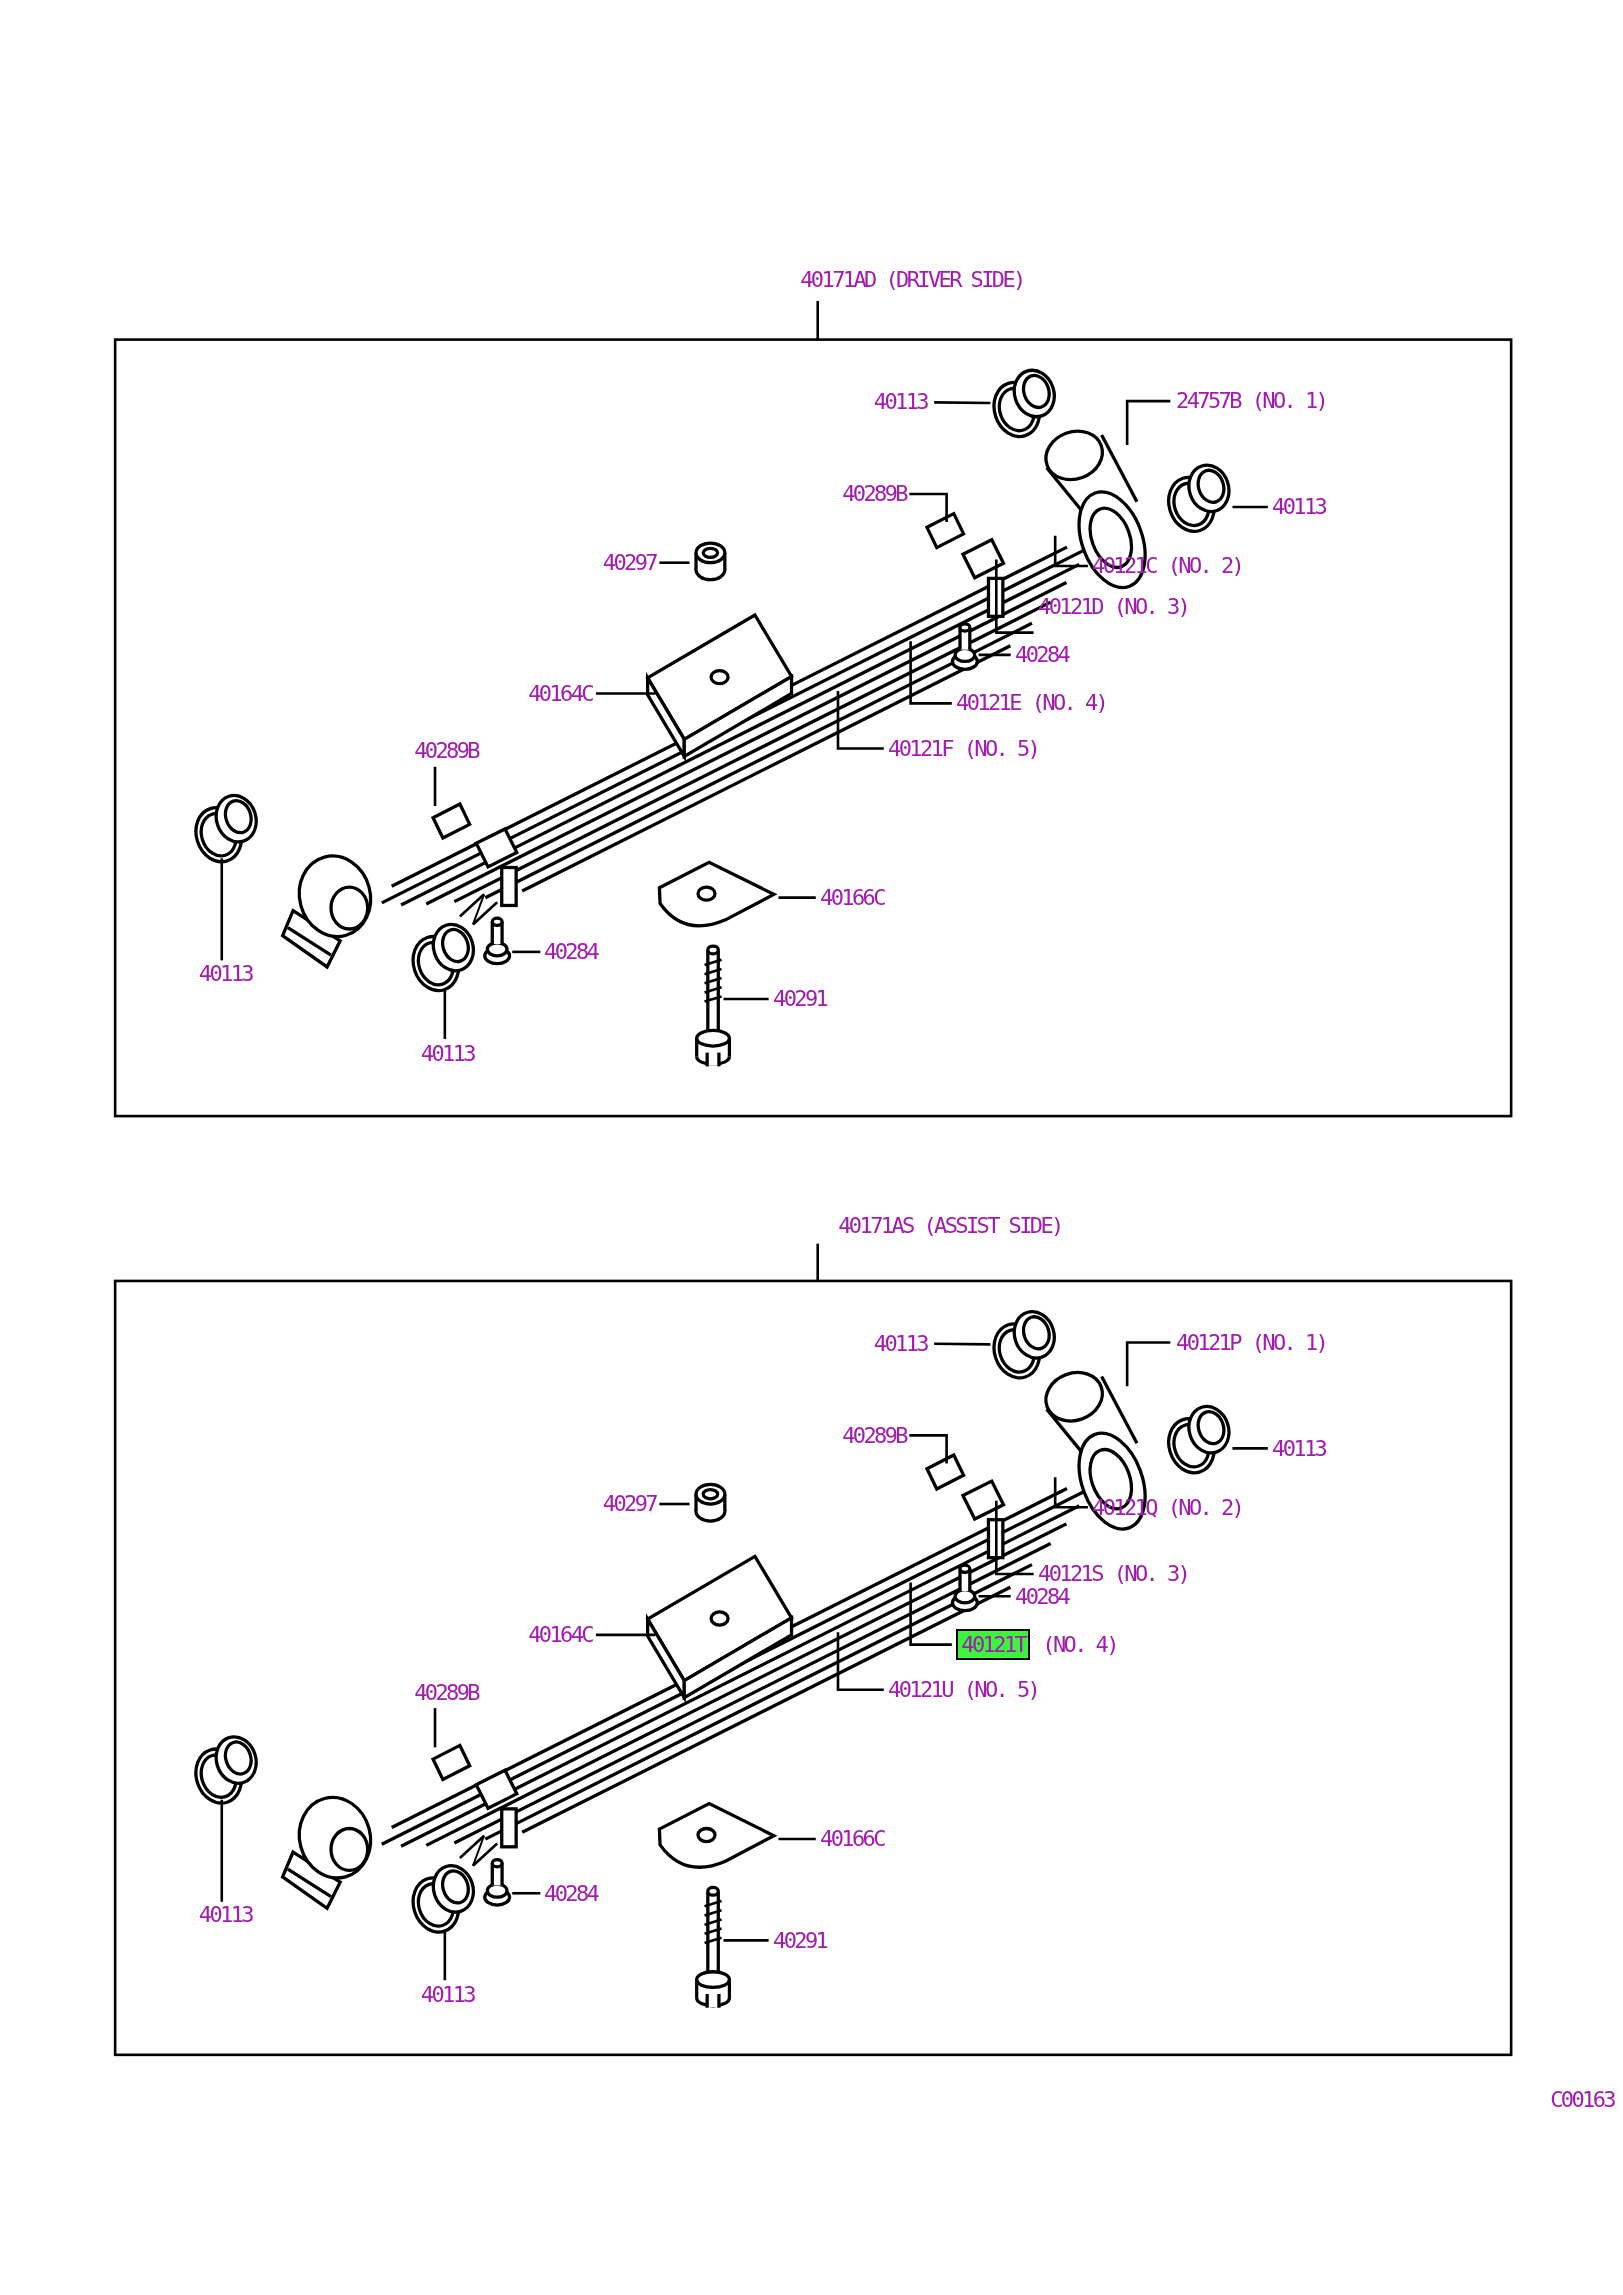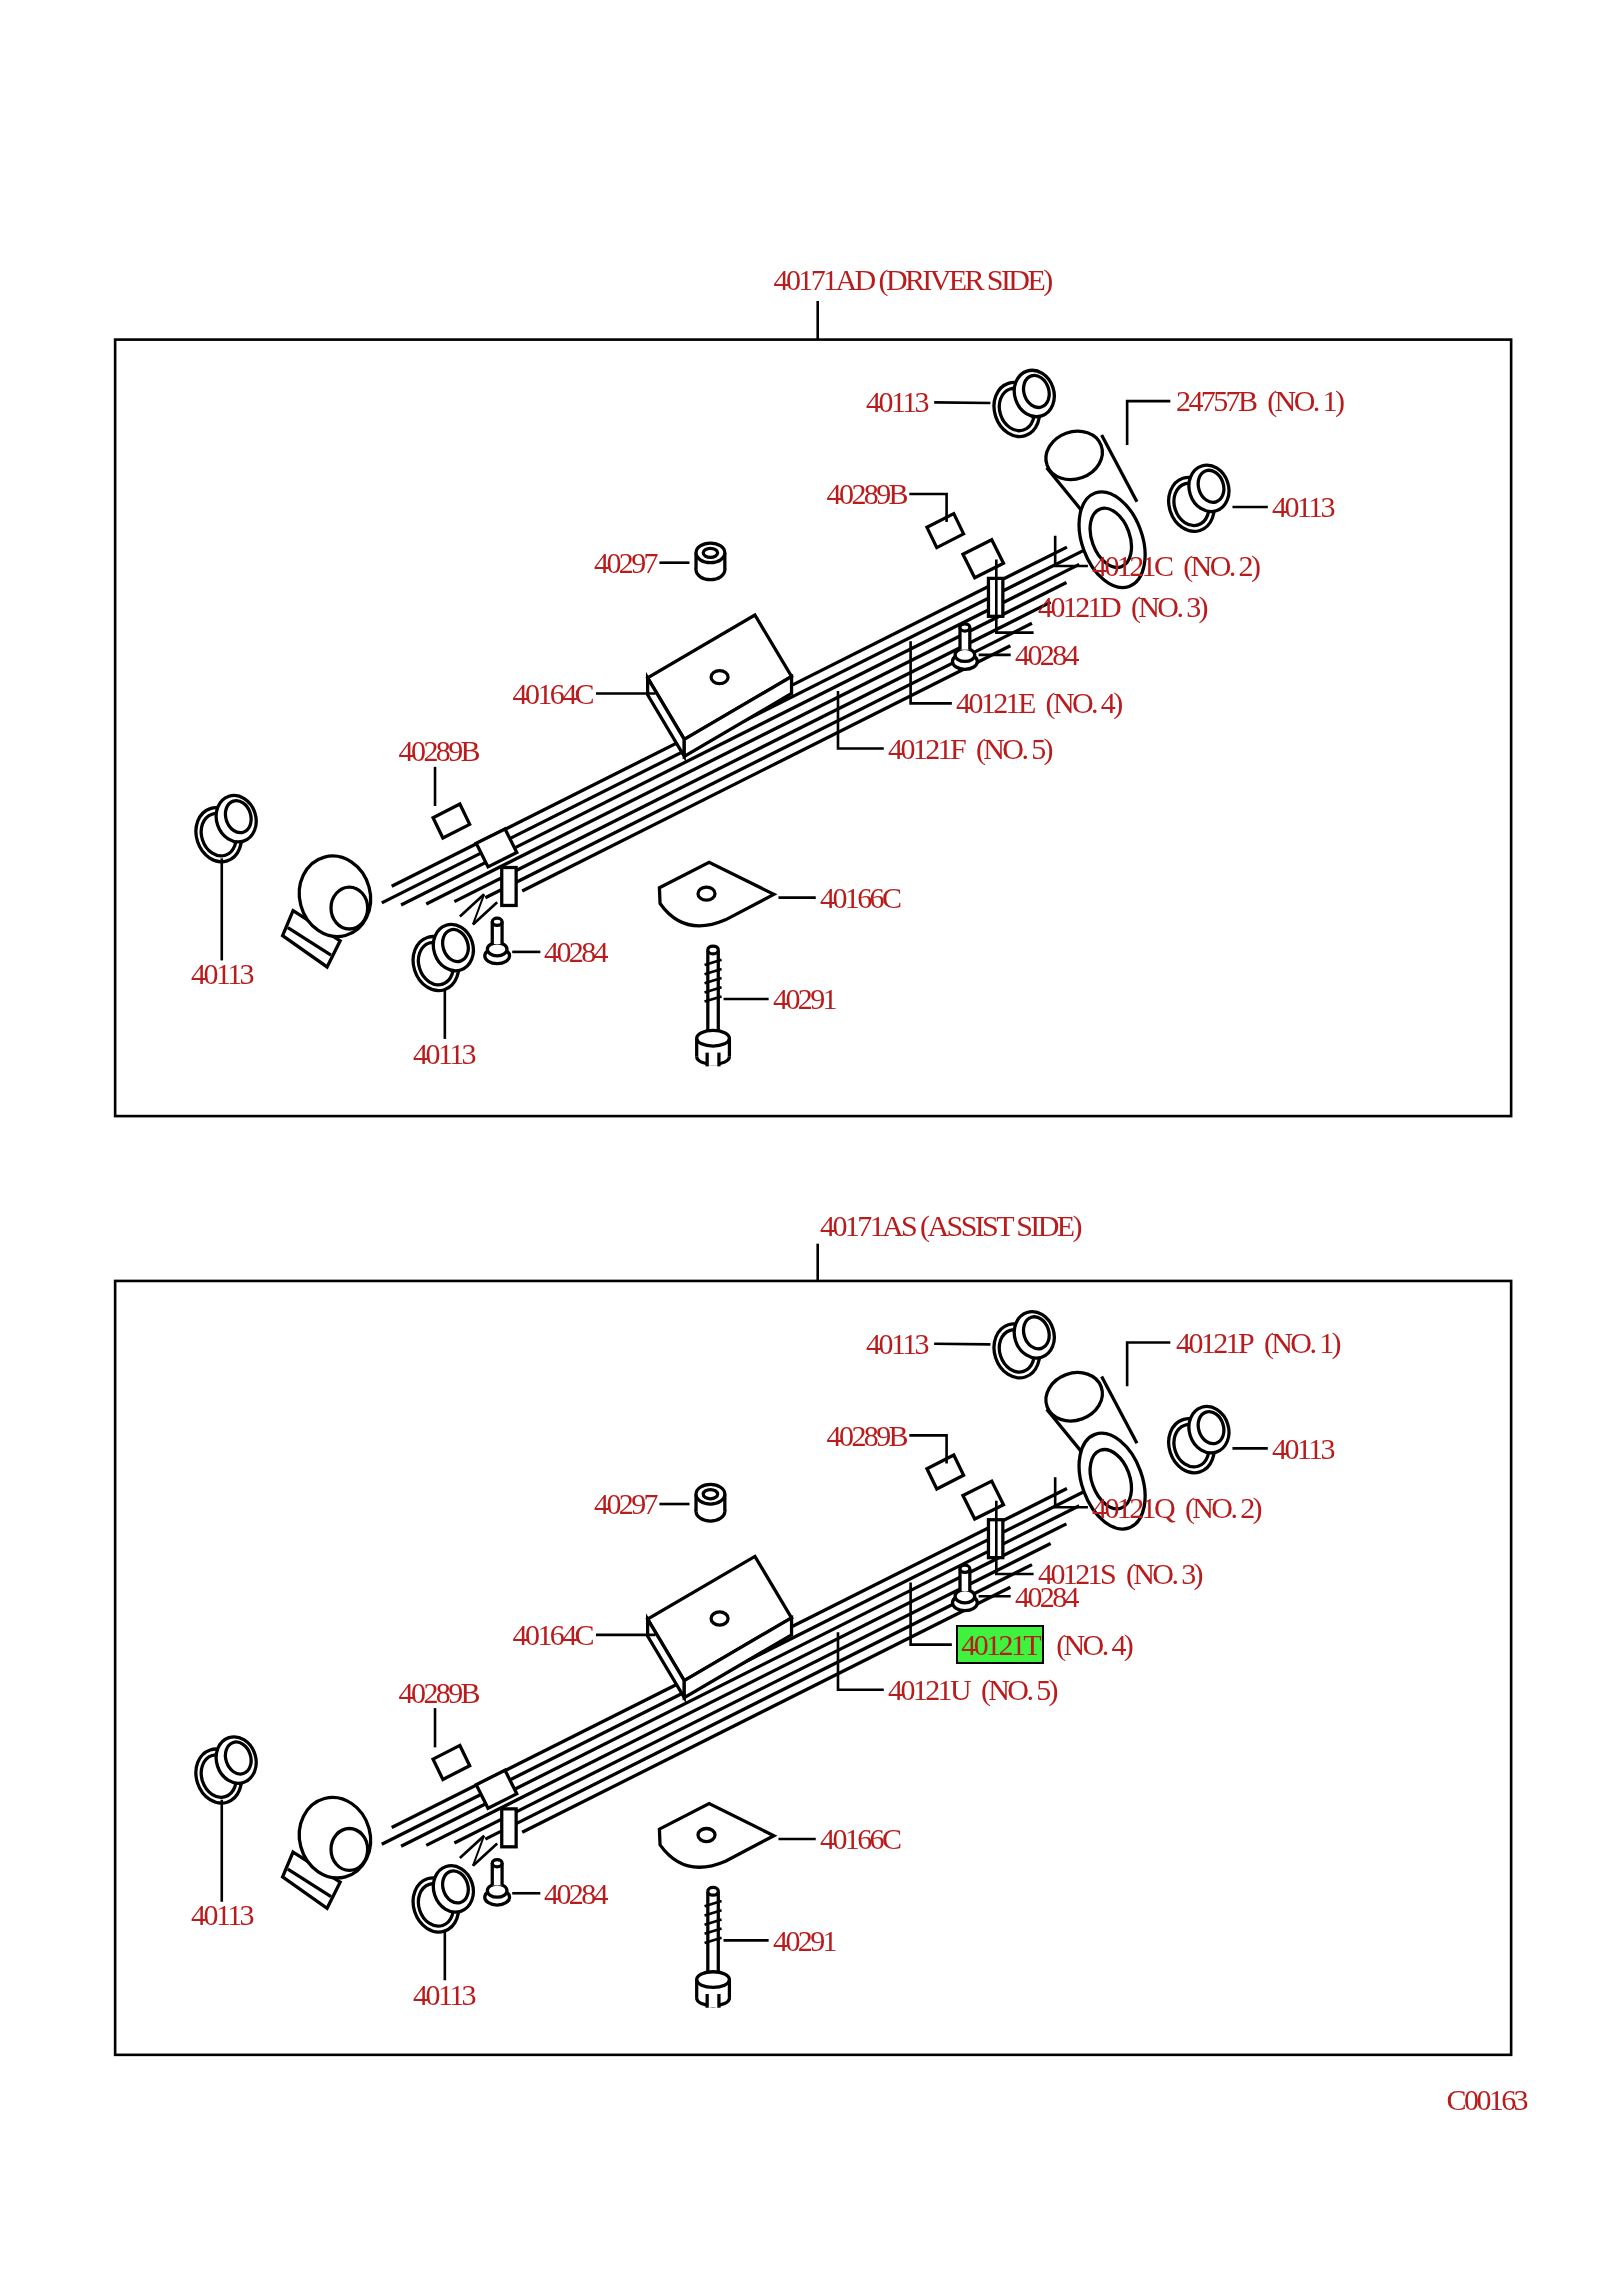--- a/index.html
+++ b/index.html
@@ -2,24 +2,23 @@
 <html style="--hl: #3ef23e;font-size:10.5px"><head>
 <meta charset="utf-8">
 <style>
   html,body{margin:0;padding:0;background:#888;}
   .canvas{
     position:relative;width:1623px;height:2295px;background:#fff;
     overflow:hidden;font-family:"DejaVu Sans Mono","Liberation Mono",monospace;
   }
   #art{position:absolute;left:0;top:0;}
   .lb{
-    position:absolute;white-space:nowrap;color:#b91c1c;
-    font-size:30px;letter-spacing:-2.6px;line-height:1;
+    position:absolute;white-space:nowrap;color:#a21caf;
+    font-size:22px;letter-spacing:-2.6px;line-height:1;
     transform:translate(0,-50%);
-    font-family:Liberation Serif, serif;
   }
   .lb.r{transform:translate(-100%,-50%);}
   .lb.c{transform:translate(-50%,-50%);}
   .sfx{margin-left:11.8px;}
   .hl{
     background:var(--hl,#3ef23e);
     border:2.6px solid #000;
     padding:0.7px 3.3px;
   }
 </style>
@@ -244,21 +243,21 @@
         <polyline points="930,1008 999,1008" stroke="#000000" stroke-width="4" fill="none"></polyline>
         <polyline points="163,793 163,949" stroke="#000000" stroke-width="4" fill="none"></polyline>
         <polyline points="504,993 504,1069" stroke="#000000" stroke-width="4" fill="none"></polyline>
       </g>
       <line x1="1250" y1="460" x2="1250" y2="519" stroke="#000000" stroke-width="4" fill="none"></line>
       <line x1="1250" y1="1901" x2="1250" y2="1958" stroke="#000000" stroke-width="4" fill="none"></line>
     </svg>
 
   <div class="lb c" style="left:912px;top:280px">40171AD (DRIVER SIDE)</div>
   <div class="lb c" style="left:950px;top:1226px">40171AS (ASSIST SIDE)</div>
-  <div class="lb r" style="left:1526px;top:2100px">C00163</div>
+  <div class="lb r" style="left:1614px;top:2100px">C00163</div>
 
   <div class="lb r" style="left:927px;top:402px">40113</div>
   <div class="lb" style="left:1176px;top:401px"><span>24757B</span><span class="sfx">(NO. 1)</span></div>
   <div class="lb r" style="left:906px;top:494px">40289B</div>
   <div class="lb" style="left:1272px;top:507px">40113</div>
   <div class="lb" style="left:1092px;top:566px"><span>40121C</span><span class="sfx">(NO. 2)</span></div>
   <div class="lb" style="left:1038px;top:607px"><span>40121D</span><span class="sfx">(NO. 3)</span></div>
   <div class="lb r" style="left:656px;top:563px">40297</div>
   <div class="lb" style="left:1015px;top:655px">40284</div>
   <div class="lb r" style="left:592px;top:694px">40164C</div>

